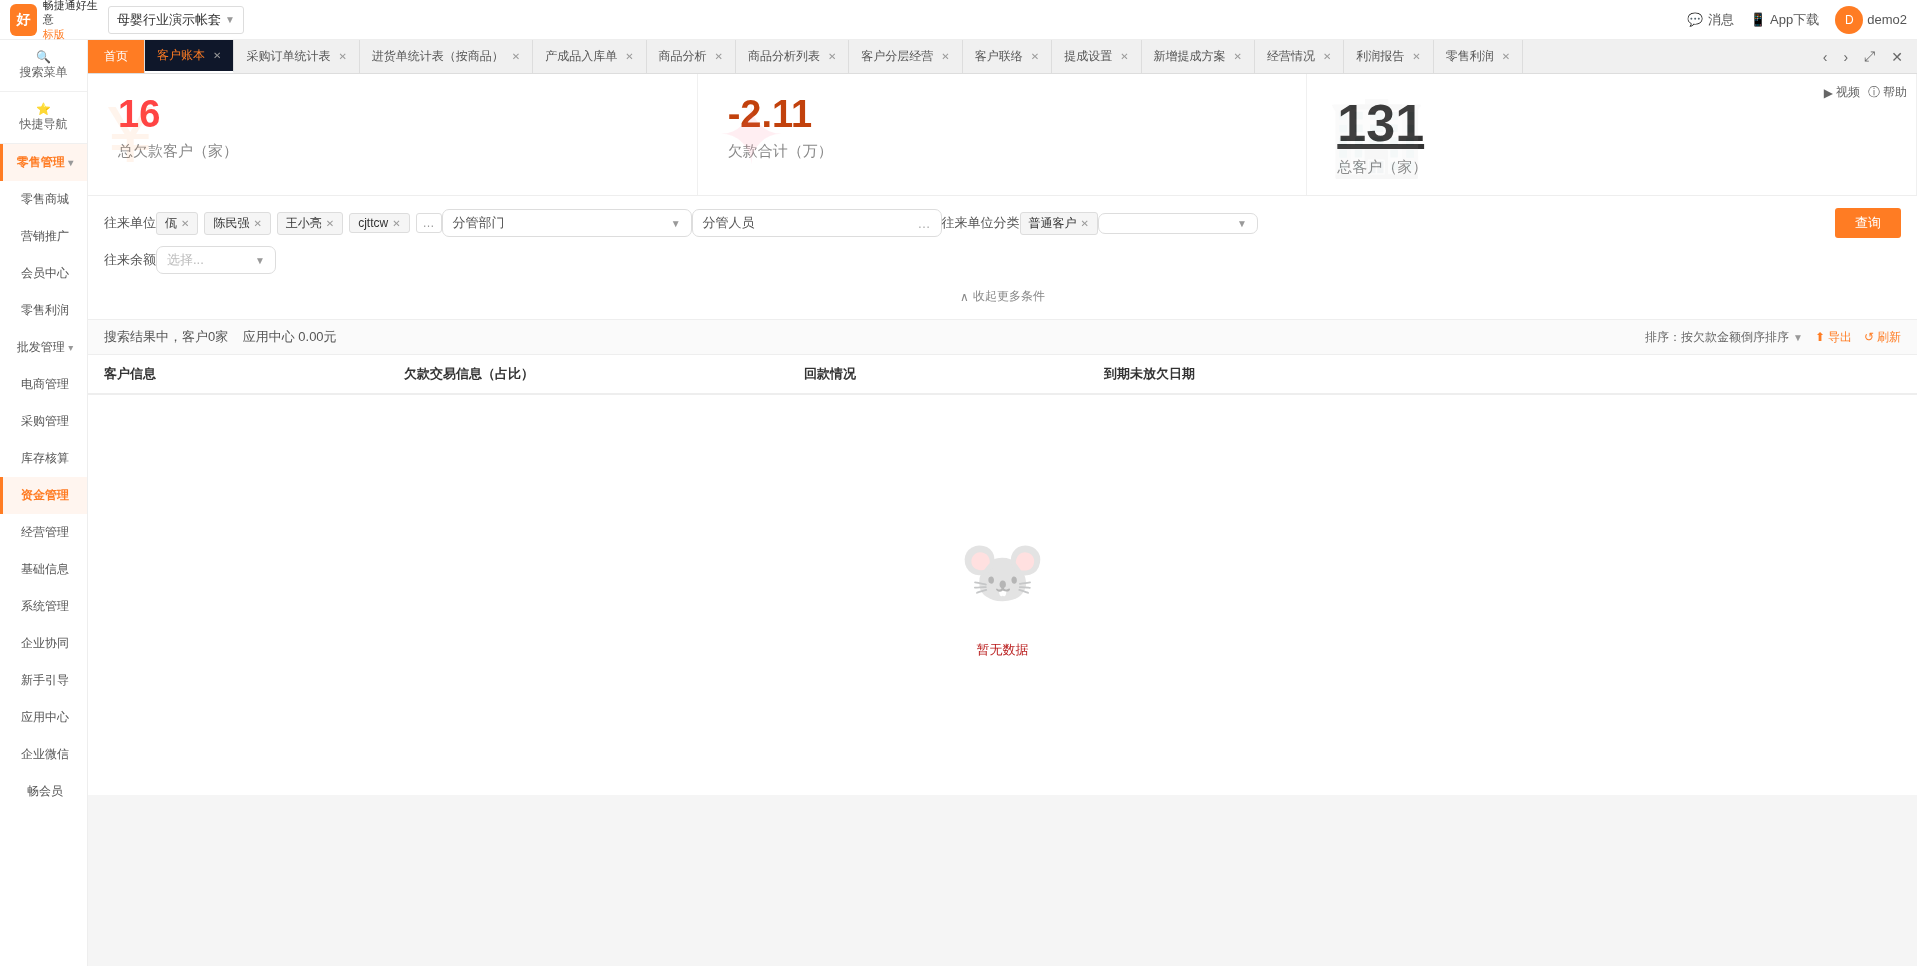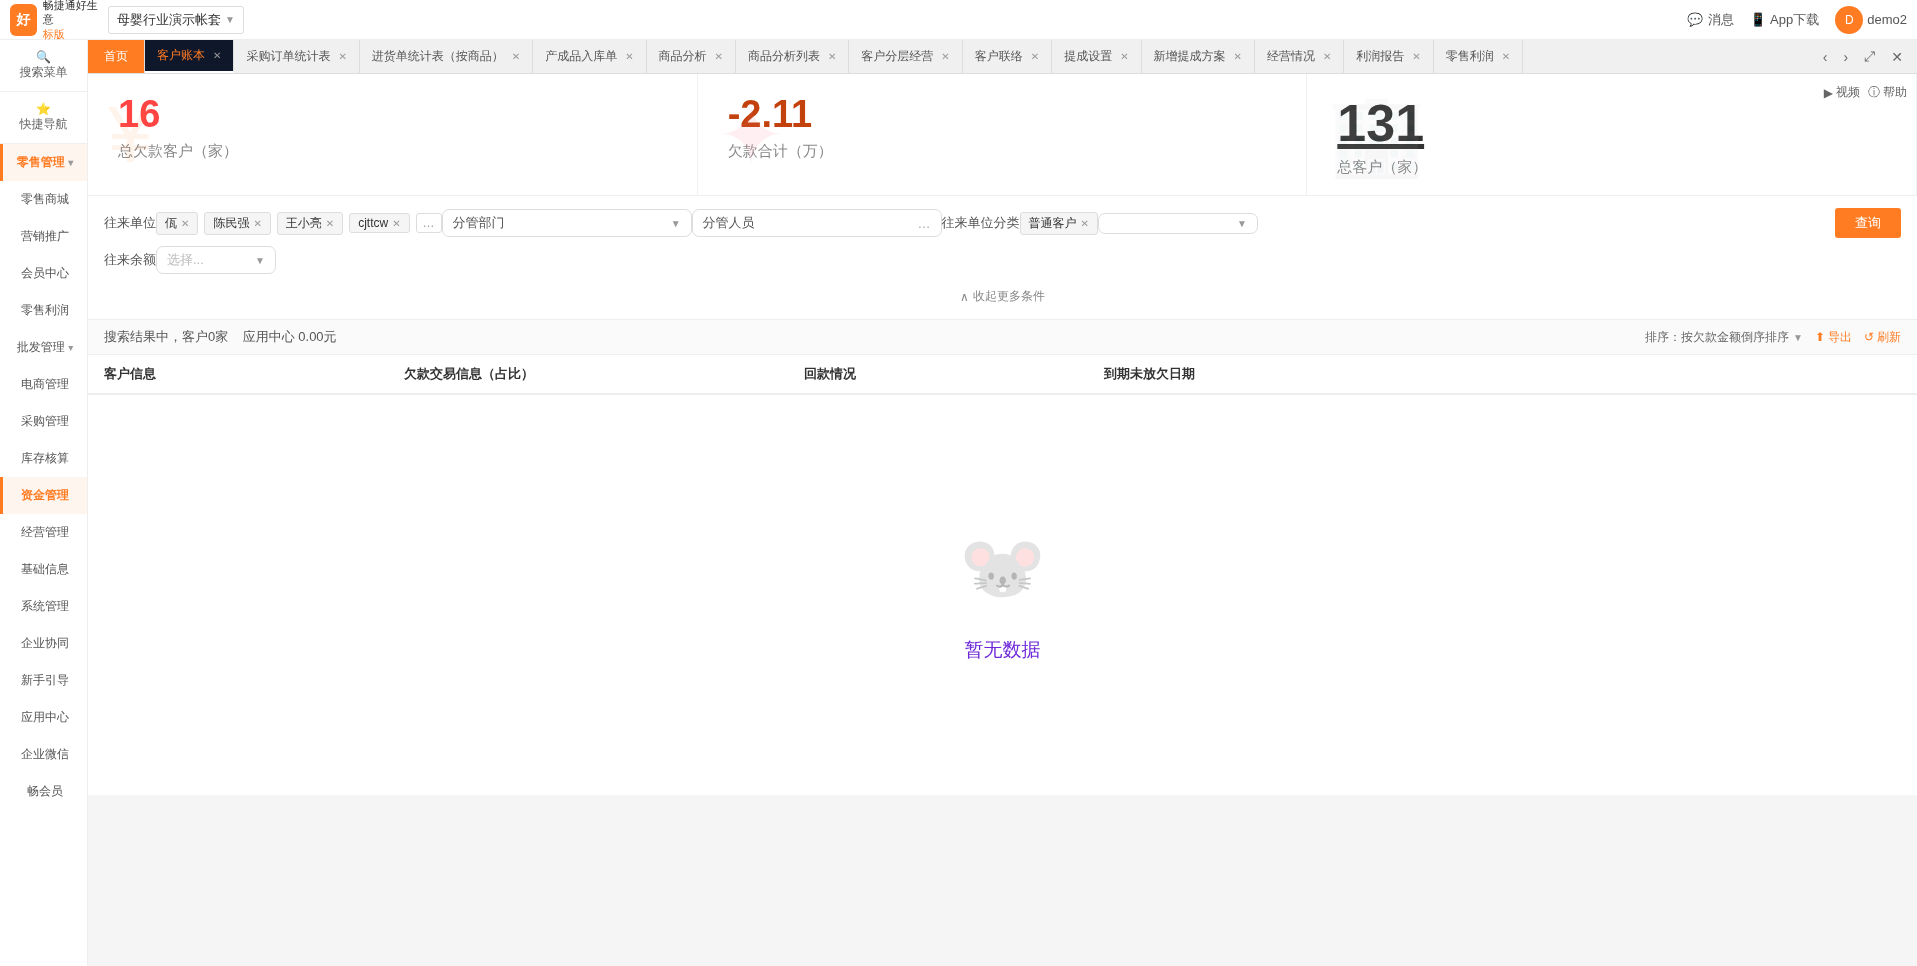--- a/index.html
+++ b/index.html
@@ -73,21 +73,21 @@
     .results-actions { display: flex; align-items: center; gap: 12px; font-size: 12px; color: #666; }
     .sort-select { display: flex; align-items: center; gap: 4px; cursor: pointer; }
     .action-btn-sm { display: flex; align-items: center; gap: 3px; cursor: pointer; color: #ff7c23; }
 
     
     .data-table { width: 100%; background: #fff; }
     .table-header { display: grid; grid-template-columns: 300px 400px 300px 1fr; padding: 10px 16px; border-bottom: 2px solid #eee; background: #fff; font-weight: bold; color: #333; font-size: 13px; }
     .table-body { min-height: 400px; display: flex; align-items: center; justify-content: center; flex-direction: column; padding: 60px 0; }
     .empty-state { display: flex; flex-direction: column; align-items: center; gap: 12px; }
     .empty-icon { font-size: 60px; opacity: 0.4; color: #ff9966; }
-    .empty-text { font-size: 19px; color: #6d28d9; margin-top: 16px; }
+    .empty-text { font-size: 13px; color: #b91c1c; margin-top: 16px; }
 
     
     ::-webkit-scrollbar { width: 6px; height: 6px; }
     ::-webkit-scrollbar-track { background: #f1f1f1; }
     ::-webkit-scrollbar-thumb { background: #ccc; border-radius: 3px; }
 
     .chevron { font-size: 10px; color: #999; }
     .dot-dot-dot { color: #999; cursor: pointer; }
     .filter-remainder { color: #999; cursor: pointer; border: 1px solid #ddd; border-radius: 3px; padding: 2px 6px; font-size: 12px; }
   </style>

